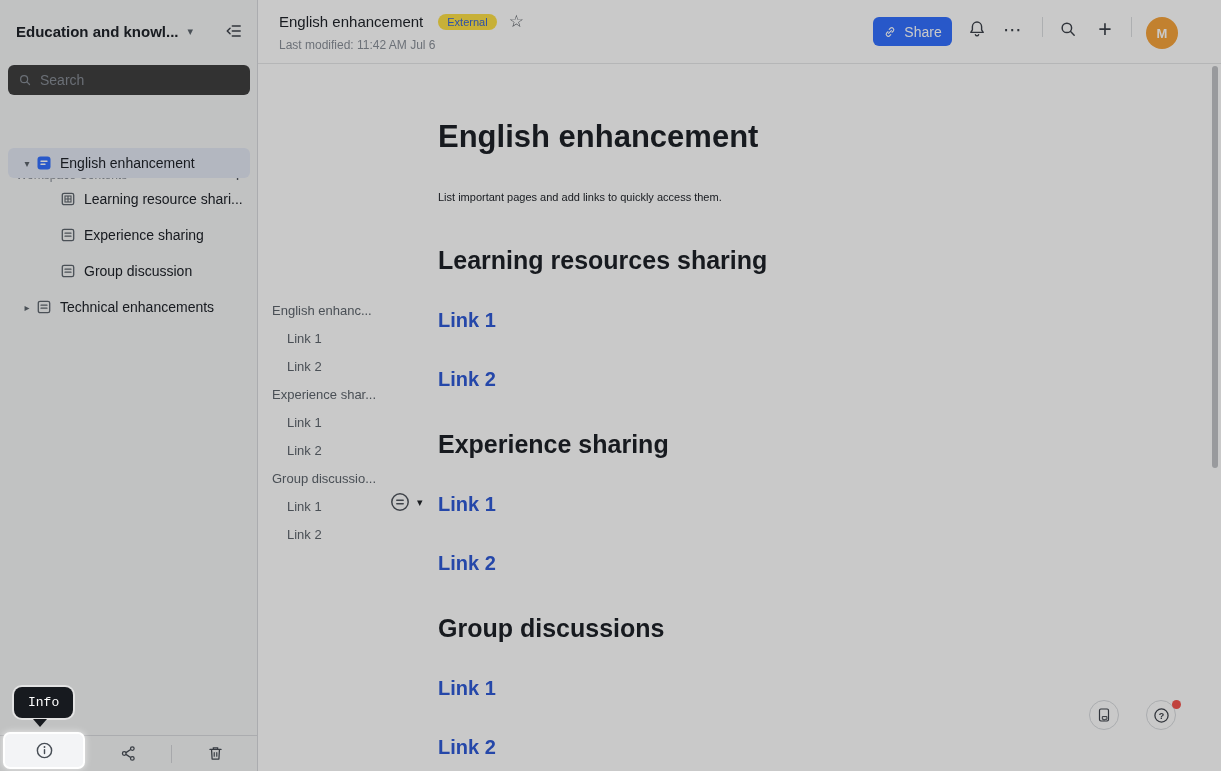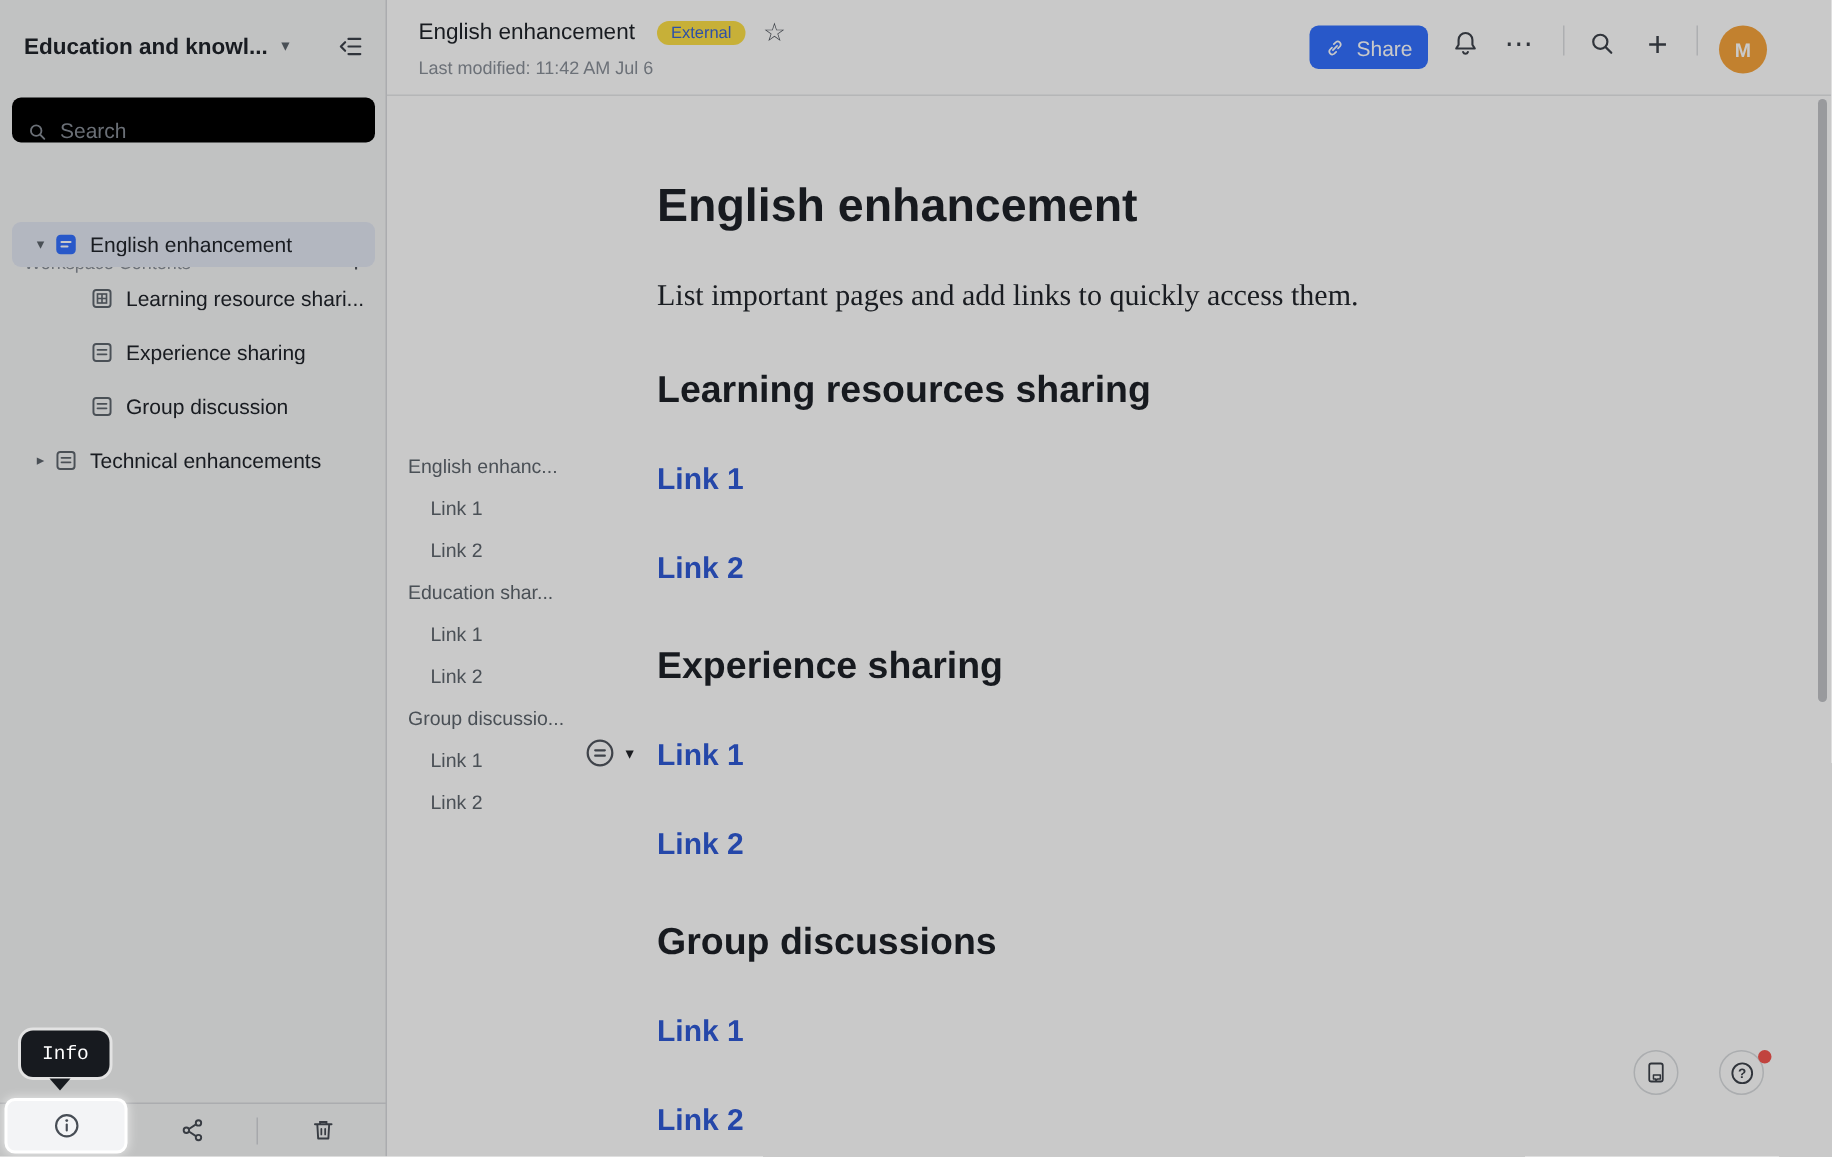--- a/index.html
+++ b/index.html
@@ -15,21 +15,21 @@
     background:#f5f6f7; border-right:1px solid #d9dbde; z-index:10; }
   .sb-header { position:absolute; top:18px; left:16px; right:12px; height:26px;
     display:flex; align-items:center; }
   .sb-title { font-weight:bold; font-size:15px; color:#20242a; white-space:nowrap;
     overflow:hidden; max-width:164px; }
   .caret { color:#5f666e; font-size:11px; line-height:1; }
   .sb-header .caret { margin-left:9px; }
   .collapse-btn { margin-left:auto; width:22px; height:22px; display:flex;
     align-items:center; justify-content:center; cursor:pointer; }
   .sb-search { position:absolute; top:65px; left:8px; width:242px; height:30px;
-    background:#000000; border-radius:6px; display:flex; align-items:flex-end;
+    background:#404040; border-radius:6px; display:flex; align-items:center;
     padding:0 10px; cursor:text; }
   .sb-search .ph { color:#878d96; font-size:14px; margin-left:8px; }
   .ws-row { position:absolute; top:118px; left:16px; right:10px; height:22px;
     display:flex; align-items:center;margin-top:46px; }
   .ws-label { font-size:12px; color:#8a9099; }
   .ws-plus { margin-left:auto; font-size:19px; color:#51565e; line-height:1;
     cursor:pointer; padding:0 4px; }
   .tree { position:absolute; top:148px; left:8px; width:242px; }
   .tree-row { height:30px; margin-bottom:6px; border-radius:6px; display:flex;
     align-items:center; font-size:14px; color:#20242a; cursor:pointer; padding-left:10px; }
@@ -69,21 +69,21 @@
   .content { position:absolute; left:258px; top:64px; width:963px; height:707px; background:#fff; }
   .outline { position:absolute; left:14px; top:232px; width:160px; }
   .outline-item { height:28px; display:flex; align-items:center; font-size:13px;
     color:#5f666e; cursor:pointer; white-space:nowrap; }
   .outline-item.lvl1 { padding-left:15px; }
   .block-controls { position:absolute; left:131px; top:427px; display:flex;
     align-items:center; }
   .block-controls .caret2 { margin-left:6px; font-size:11px; color:#23262b; cursor:pointer; }
   .doc { position:absolute; left:180px; top:0; width:700px; padding-top:54px; }
   .doc-h1 { font-size:31px; line-height:38px; font-weight:bold; color:#1e2228; margin:0 0 31px; }
-  .doc-p { font-size:20px; line-height:20px; color:#22262c; margin:0 0 37px;font-family:Liberation Serif, serif; }
+  .doc-p { font-size:11px; line-height:20px; color:#22262c; margin:0 0 37px; }
   .doc-h2 { font-size:25px; line-height:30px; font-weight:bold; color:#1e2228; margin:38px 0 33px; }
   .doc-link { font-size:20px; line-height:24px; font-weight:bold; color:#2f5bd7;
     margin:0 0 35px; cursor:pointer; width:fit-content; }
   .scroll-thumb { position:absolute; left:1212px; top:66px; width:6px; height:402px;
     background:#c2c4c8; border-radius:3px; z-index:6; cursor:pointer; }
   
   .fab { position:absolute; width:30px; height:30px; border-radius:50%; background:#fff;
     border:1px solid #d9dcdf; display:flex; align-items:center; justify-content:center;
     cursor:pointer; z-index:12; }
   .fab1 { left:1089px; top:700px; }
@@ -244,21 +244,21 @@
     <span class="vdiv" style="margin-left:14px"></span>
     <span class="avatar" style="margin-left:14px">M</span>
   </div>
 </div>
 
 <div class="content">
   <div class="outline" id="outline">
       <div class="outline-item">English enhanc...</div>
       <div class="outline-item lvl1">Link 1</div>
       <div class="outline-item lvl1">Link 2</div>
-      <div class="outline-item">Education shar...</div>
+      <div class="outline-item">Experience shar...</div>
       <div class="outline-item lvl1">Link 1</div>
       <div class="outline-item lvl1">Link 2</div>
       <div class="outline-item">Group discussio...</div>
       <div class="outline-item lvl1">Link 1</div>
       <div class="outline-item lvl1">Link 2</div>
     </div>
 
   <div class="block-controls">
     <svg width="22" height="22" viewBox="0 0 22 22" fill="none" style="cursor:pointer">
       <circle cx="11" cy="11" r="8.2" stroke="#51565e" stroke-width="1.5"></circle>

